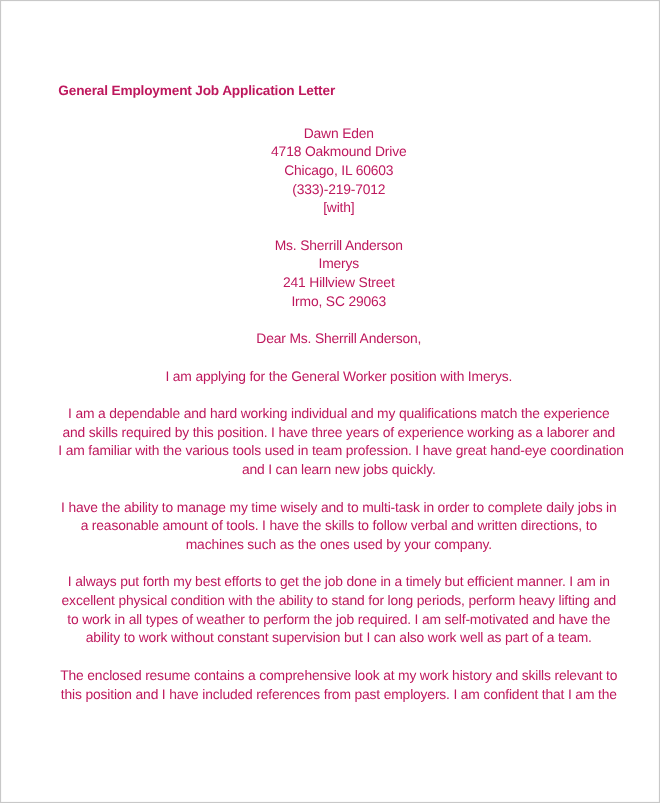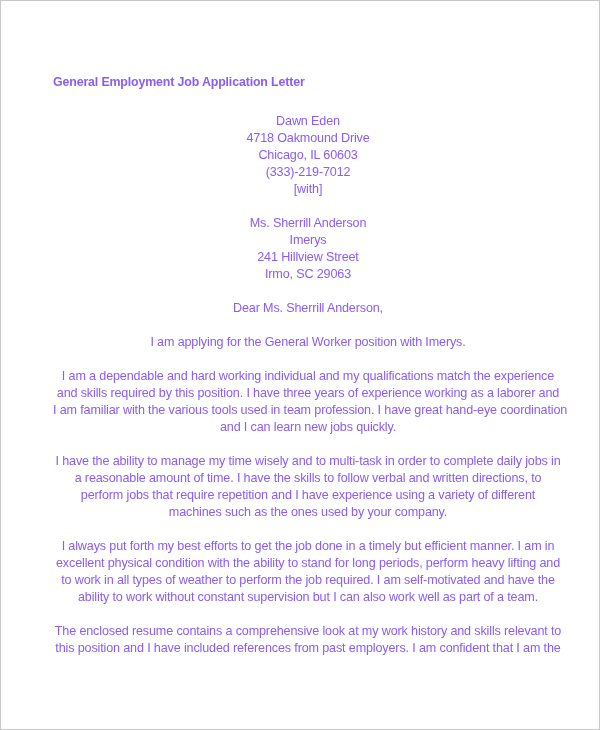--- a/index.html
+++ b/index.html
@@ -22,21 +22,21 @@
       border: 1px solid #c8c8c8;
       background: #ffffff;
       overflow: hidden;
     }
     .content {
       position: absolute;
       left: 52px;
       top: 73px;
       width: 510px;
       font-family: "Liberation Sans", sans-serif;
-      color: #8b5cf6;
+      color: #be185d;
       font-size: 12.6px;
       line-height: 17px;
       letter-spacing: -0.15px;
     }
     .title {
       font-weight: bold;
       font-size: 12.4px;
       margin: 0 0 22px 0;
       line-height: 17px;
     }
@@ -82,22 +82,21 @@
 
     <div class="block">
       <span class="line">I am a dependable and hard working individual and my qualifications match the experience</span>
       <span class="line">and skills required by this position. I have three years of experience working as a laborer and</span>
       <span class="line">I am familiar with the various tools used in team profession. I have great hand-eye coordination</span>
       <span class="line">and I can learn new jobs quickly.</span>
     </div>
 
     <div class="block">
       <span class="line">I have the ability to manage my time wisely and to multi-task in order to complete daily jobs in</span>
-      <span class="line">a reasonable amount of time. I have the skills to follow verbal and written directions, to</span>
-      <span class="line">perform jobs that require repetition and I have experience using a variety of different</span>
+      <span class="line">a reasonable amount of tools. I have the skills to follow verbal and written directions, to</span>
       <span class="line">machines such as the ones used by your company.</span>
     </div>
 
     <div class="block">
       <span class="line">I always put forth my best efforts to get the job done in a timely but efficient manner. I am in</span>
       <span class="line">excellent physical condition with the ability to stand for long periods, perform heavy lifting and</span>
       <span class="line">to work in all types of weather to perform the job required. I am self-motivated and have the</span>
       <span class="line">ability to work without constant supervision but I can also work well as part of a team.</span>
     </div>
 

